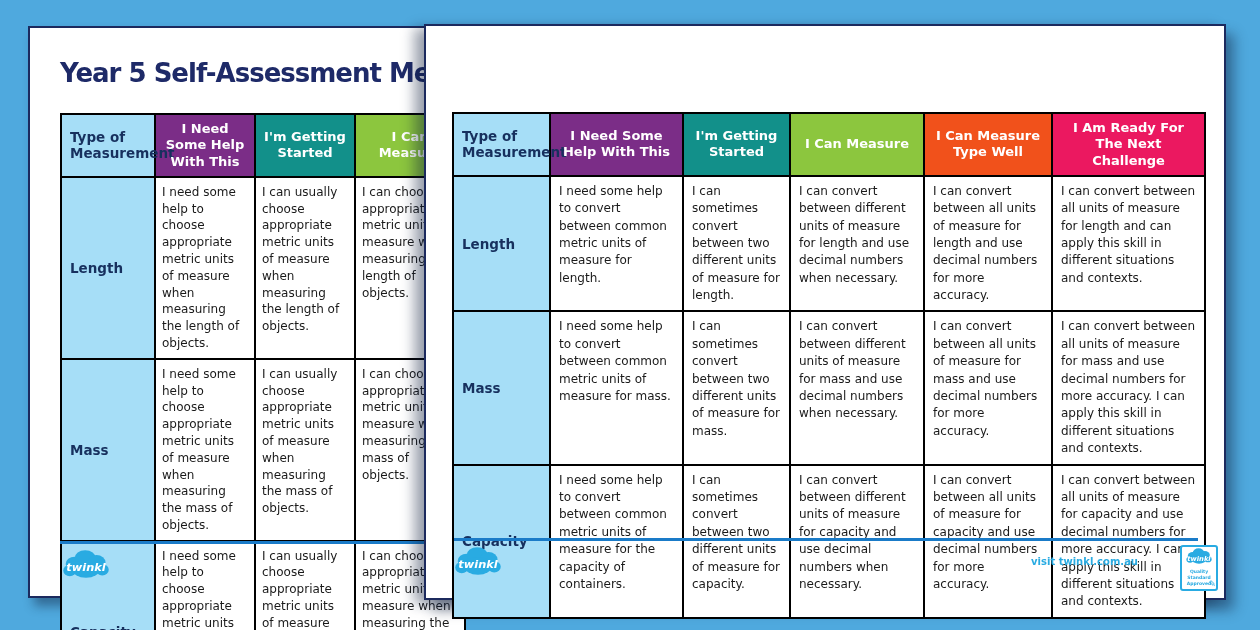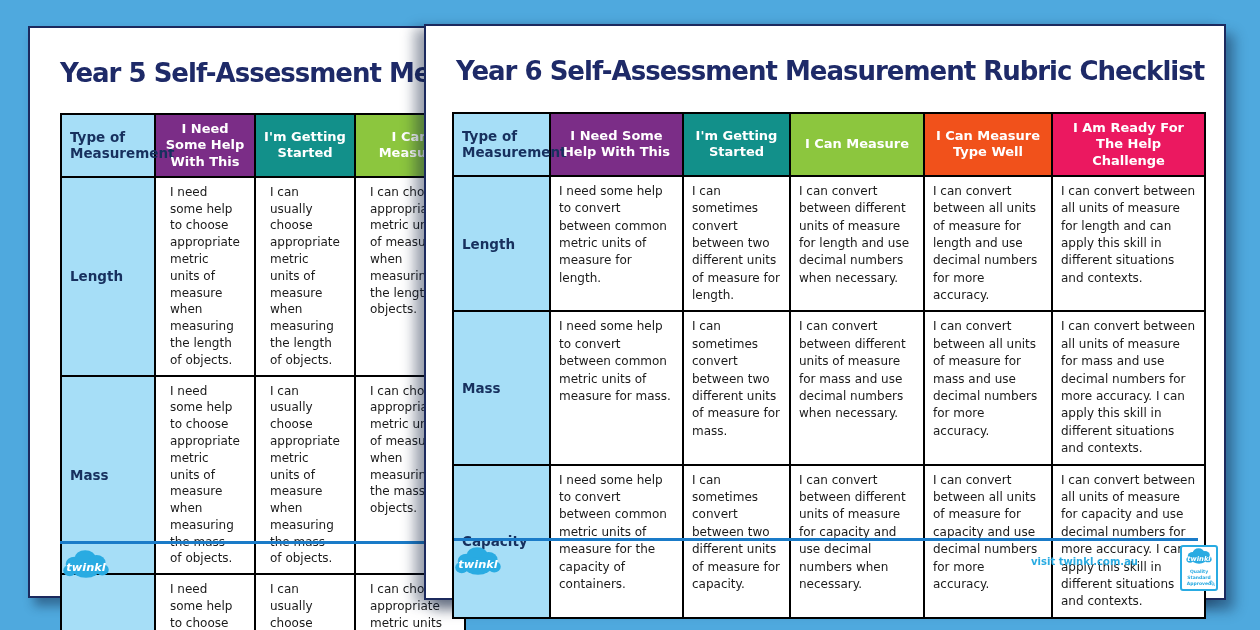--- a/index.html
+++ b/index.html
@@ -45,21 +45,21 @@
   .bg-orange{background:var(--orange);}
   .bg-crimson{background:var(--crimson);}
   th.rowlabel{
     background:var(--light-blue);color:var(--corner-text);
     font-size:13.5px;font-weight:bold;text-align:left;vertical-align:middle;
   }
   td.cell{
     background:var(--page);font-size:12px;line-height:1.45;
     text-align:left;vertical-align:top;
   }
-  .back-table td.cell{font-size:12px;line-height:1.4;padding:6px 14px;}
+  .back-table td.cell{font-size:12px;line-height:1.4;padding:6px 6px;}
   tr.hdr{height:46px;}
   tr.r-length{height:121px;}
   tr.r-mass{height:123px;}
   tr.r-capacity{height:133px;}
   .footer-line{position:absolute;height:3px;background:var(--footer-line);}
   .front-page .footer-line{left:28px;top:512px;width:744px;}
   .back-page .footer-line{left:30px;top:513px;width:718px;}
   .logo{position:absolute;}
   .front-page .logo{left:26px;top:518px;}
   .back-page .logo{left:30px;top:519px;}
@@ -130,39 +130,38 @@
           <ellipse cx="45" cy="18" rx="11" ry="9"></ellipse>
           <ellipse cx="52" cy="27" rx="8" ry="7"></ellipse>
           <ellipse cx="32" cy="26" rx="17" ry="11"></ellipse>
         </g>
         <text x="32" y="29" text-anchor="middle" font-size="14" class="cloud-text">twinkl</text>
       </svg>
     </div>
   </div>
 
   <div class="page front-page">
-    <h1 class="title">Year 6 Self-Assessment Measurement Rubric Checklist</h1>
 
     <table class="rubric front-table">
       <colgroup>
         <col style="width:97px">
           <col style="width:133px">
           <col style="width:107px">
           <col style="width:134px">
           <col style="width:128px">
           <col style="width:153px">
       </colgroup>
       <tbody>
           <tr class="hdr">
         <th class="corner">Type of Measurement</th>
         <th class="colhead bg-purple">I Need Some Help With This</th>
         <th class="colhead bg-teal">I'm Getting Started</th>
         <th class="colhead bg-green">I Can Measure</th>
         <th class="colhead bg-orange">I Can Measure Type Well</th>
-        <th class="colhead bg-crimson">I Am Ready For The Help Challenge</th>
+        <th class="colhead bg-crimson">I Am Ready For The Next Challenge</th>
       </tr>
       <tr class="r-length">
         <th class="rowlabel">Length</th>
         <td class="cell">I need some help to convert between common metric units of measure for length.</td>
         <td class="cell">I can sometimes convert between two different units of measure for length.</td>
         <td class="cell">I can convert between different units of measure for length and use decimal numbers when necessary.</td>
         <td class="cell">I can convert between all units of measure for length and use decimal numbers for more accuracy.</td>
         <td class="cell">I can convert between all units of measure for length and can apply this skill in different situations and contexts.</td>
       </tr>
       <tr class="r-mass">

